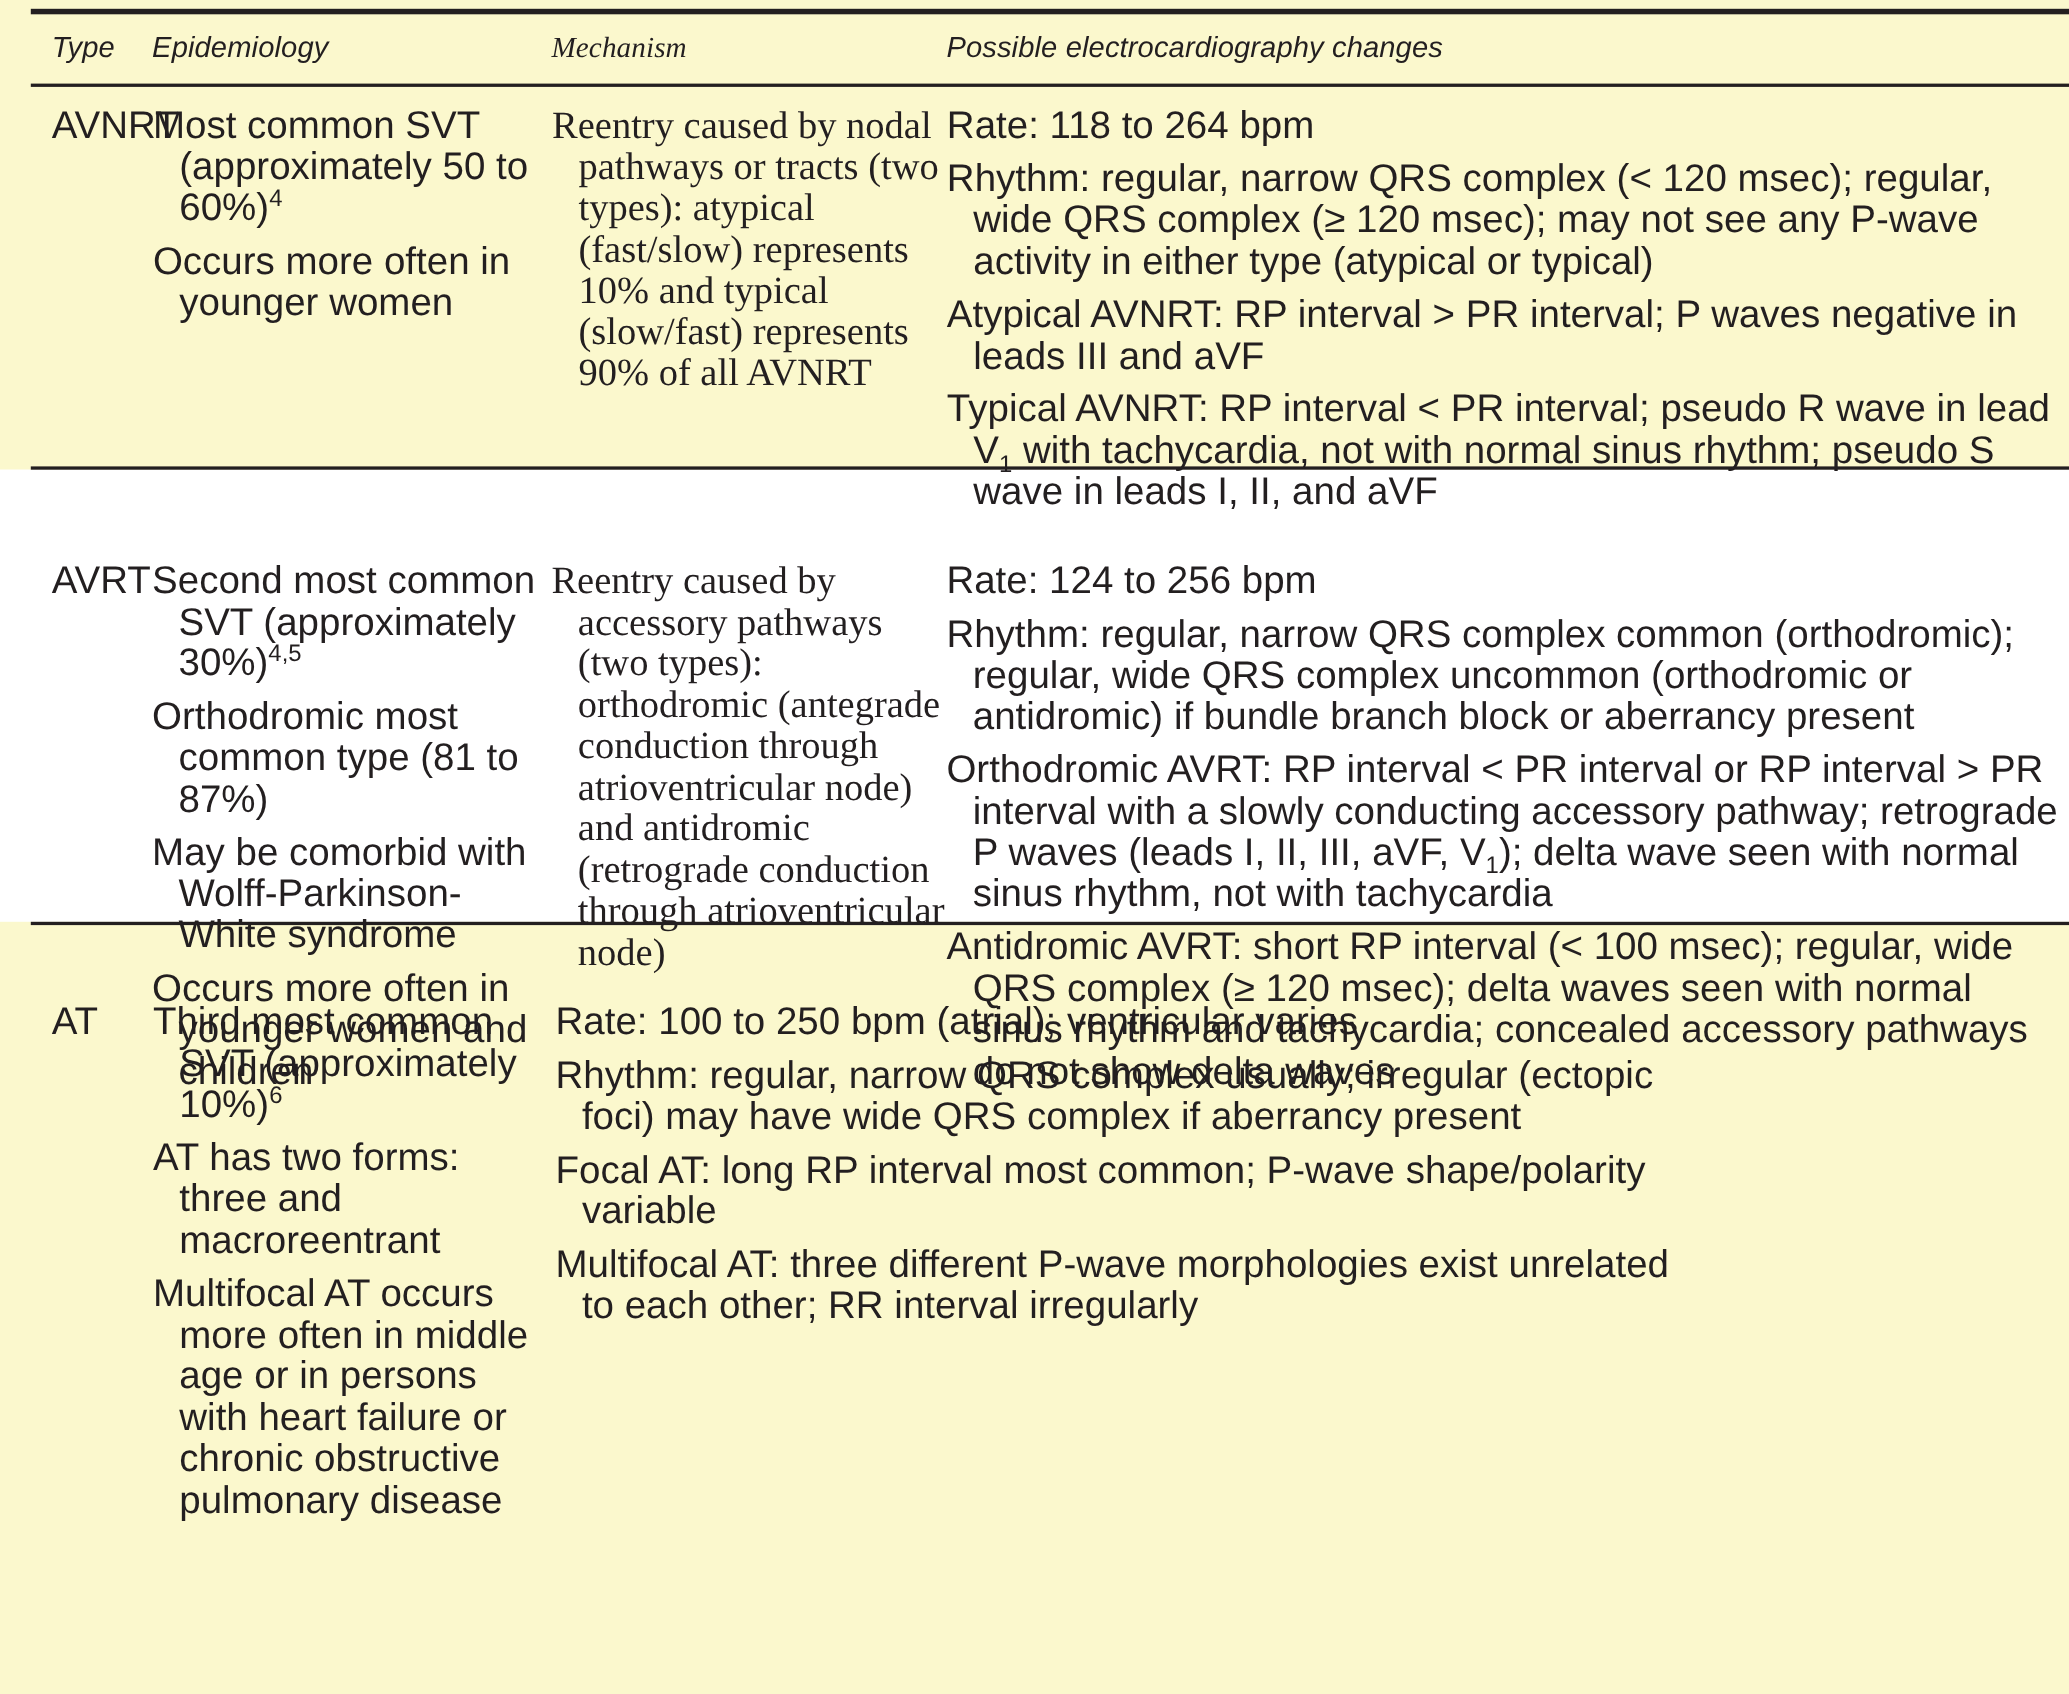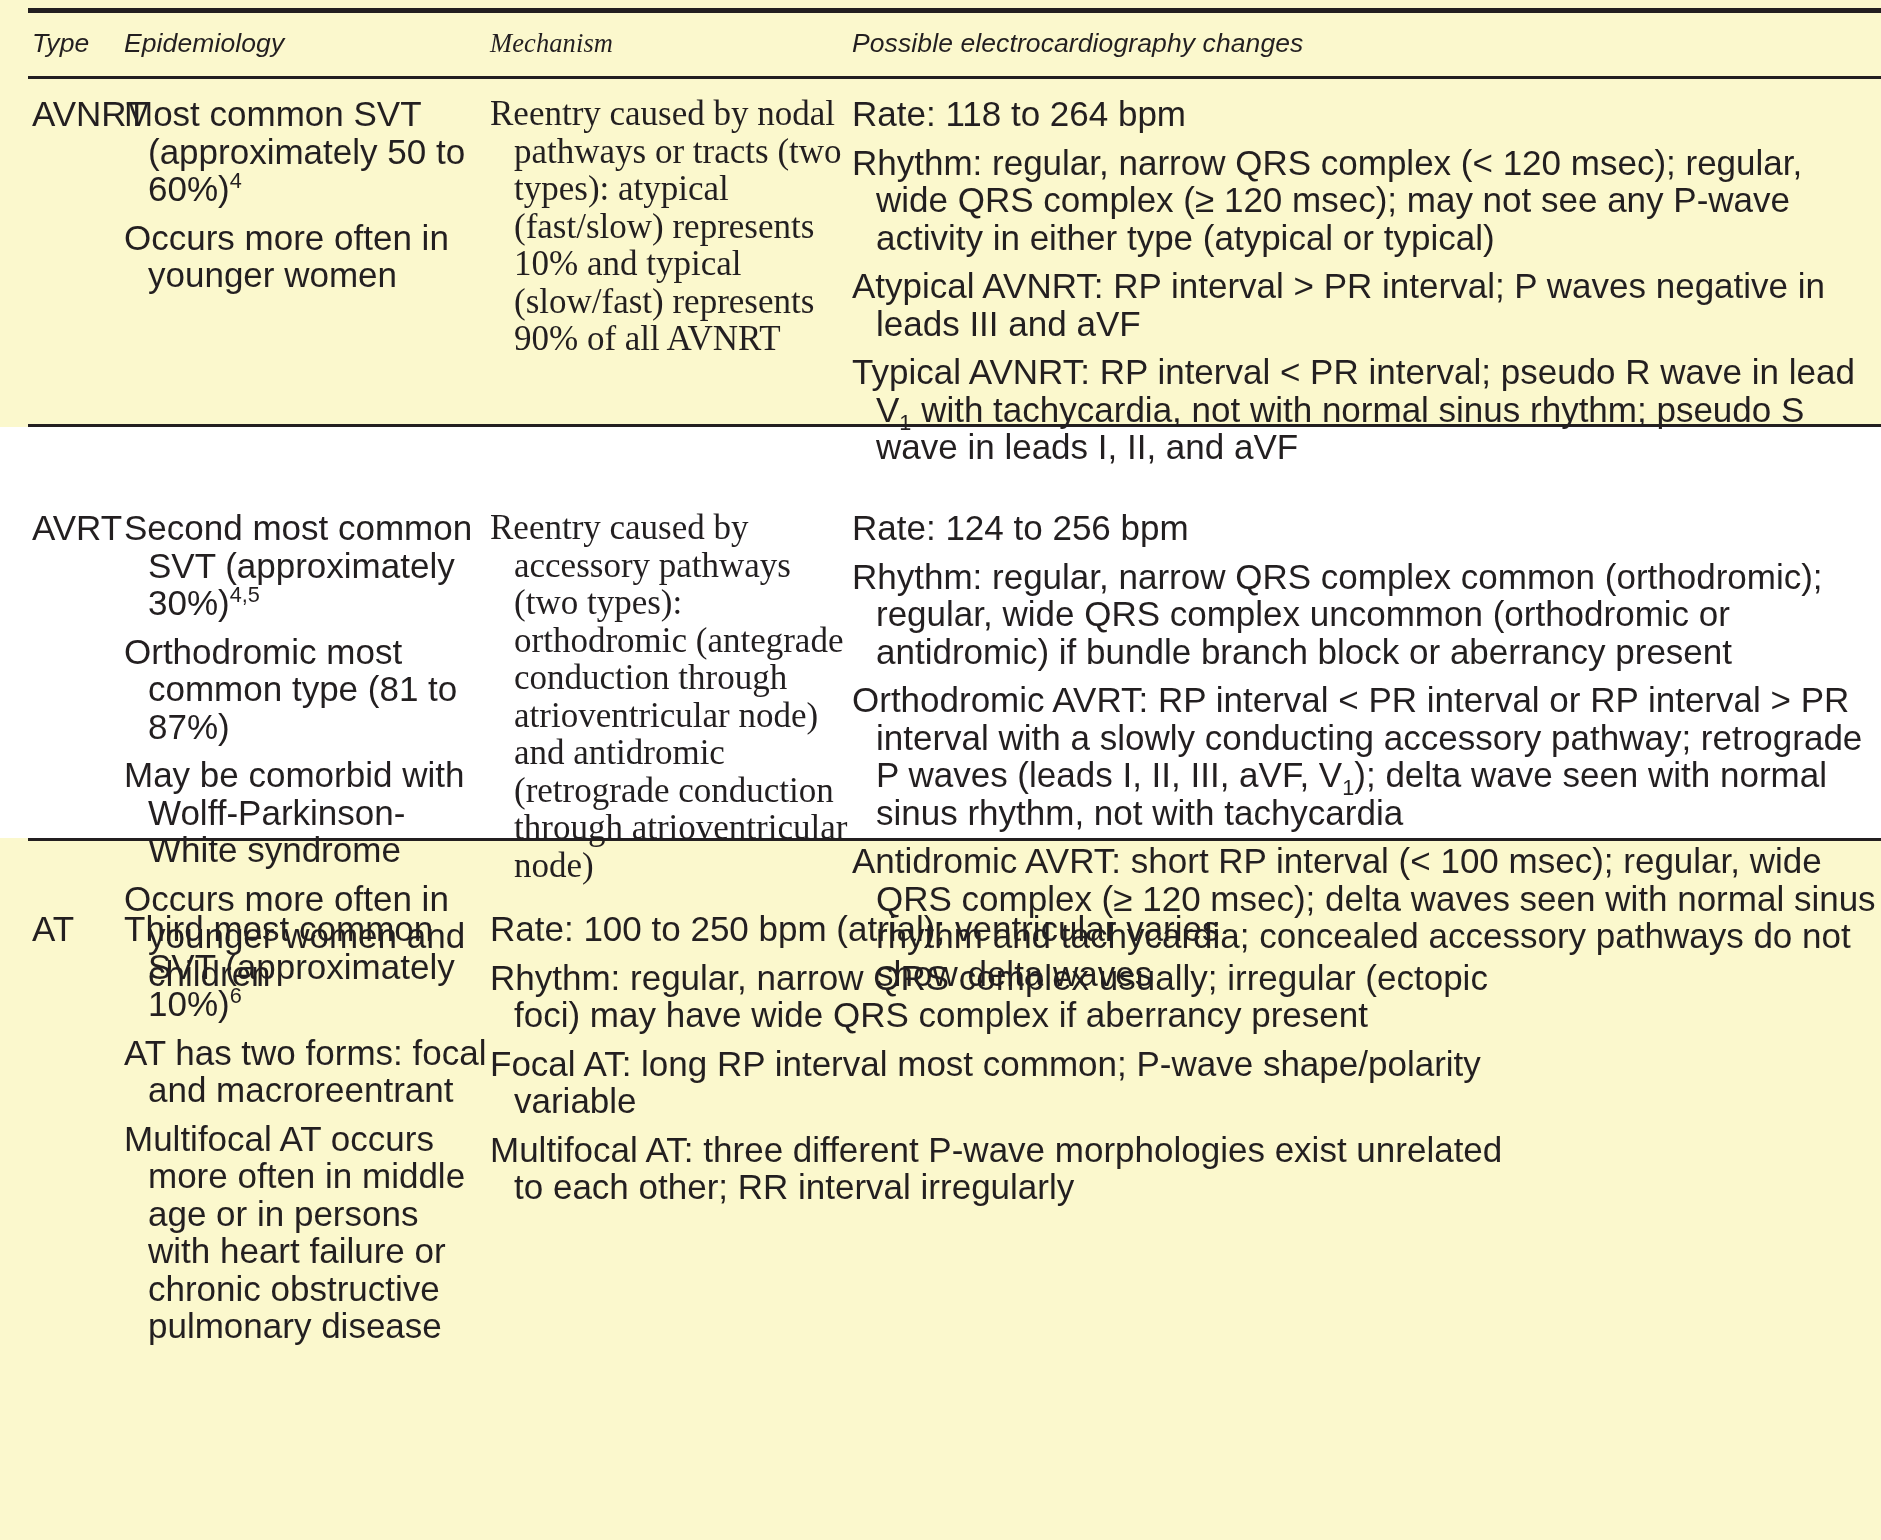--- a/index.html
+++ b/index.html
@@ -48,21 +48,21 @@
   .row {
     position: absolute;
     left: 0;
     width: 1881px;
     display: flex;
   }
   .cell {
     box-sizing: border-box;
     padding: 0;
   }
-  .c-type  { width: 124px; padding-left: 32px; }
+  .c-type  { width: 124px; padding-left: 32px; margin-left: 15px; }
   .c-epi   { width: 366px; }
   .c-mech  { width: 362px; font-family: Liberation Serif, serif; }
   .c-ecg   { width: 1029px; }
 
   
   .header-row { top: 26px; }
   .header-row .cell {
     font-style: italic;
     font-size: 26.5px;
     line-height: 34px;
@@ -155,21 +155,21 @@
         <p class="para">Orthodromic AVRT: RP interval &lt; PR interval <span class="ital">or</span> RP interval &gt; PR interval with a slowly conducting accessory pathway; retrograde P waves (leads I, II, III, aVF, V<sub>1</sub>); delta wave seen with normal sinus rhythm, not with tachycardia</p>
         <p class="para">Antidromic AVRT: short RP interval (&lt; 100 msec); regular, wide QRS complex (≥ 120 msec); delta waves seen with normal sinus rhythm and tachycardia; concealed accessory pathways do not show delta waves</p>
       </div>
     </div>
 
     <div class="row body-row" style="top:910px;">
       <div class="cell c-type">AT</div>
 
       <div class="cell c-epi">
         <p class="para">Third most common SVT (approximately 10%)<sup>6</sup></p>
-        <p class="para">AT has two forms: focal and macroreentrant</p>
+        <p class="para">AT has two forms: three and macroreentrant</p>
         <p class="para">Multifocal AT occurs more often in middle age or in persons with heart failure or chronic obstructive pulmonary disease</p>
       </div>
 
 
       <div class="cell c-ecg">
         <p class="para">Rate: 100 to 250 bpm (atrial); ventricular varies</p>
         <p class="para">Rhythm: regular, narrow QRS complex usually; irregular (ectopic foci) may have wide QRS complex if aberrancy present</p>
         <p class="para">Focal AT: long RP interval most common; P-wave shape/polarity variable</p>
         <p class="para">Multifocal AT: three different P-wave morphologies exist unrelated to each other; RR interval irregularly</p>
       </div>

